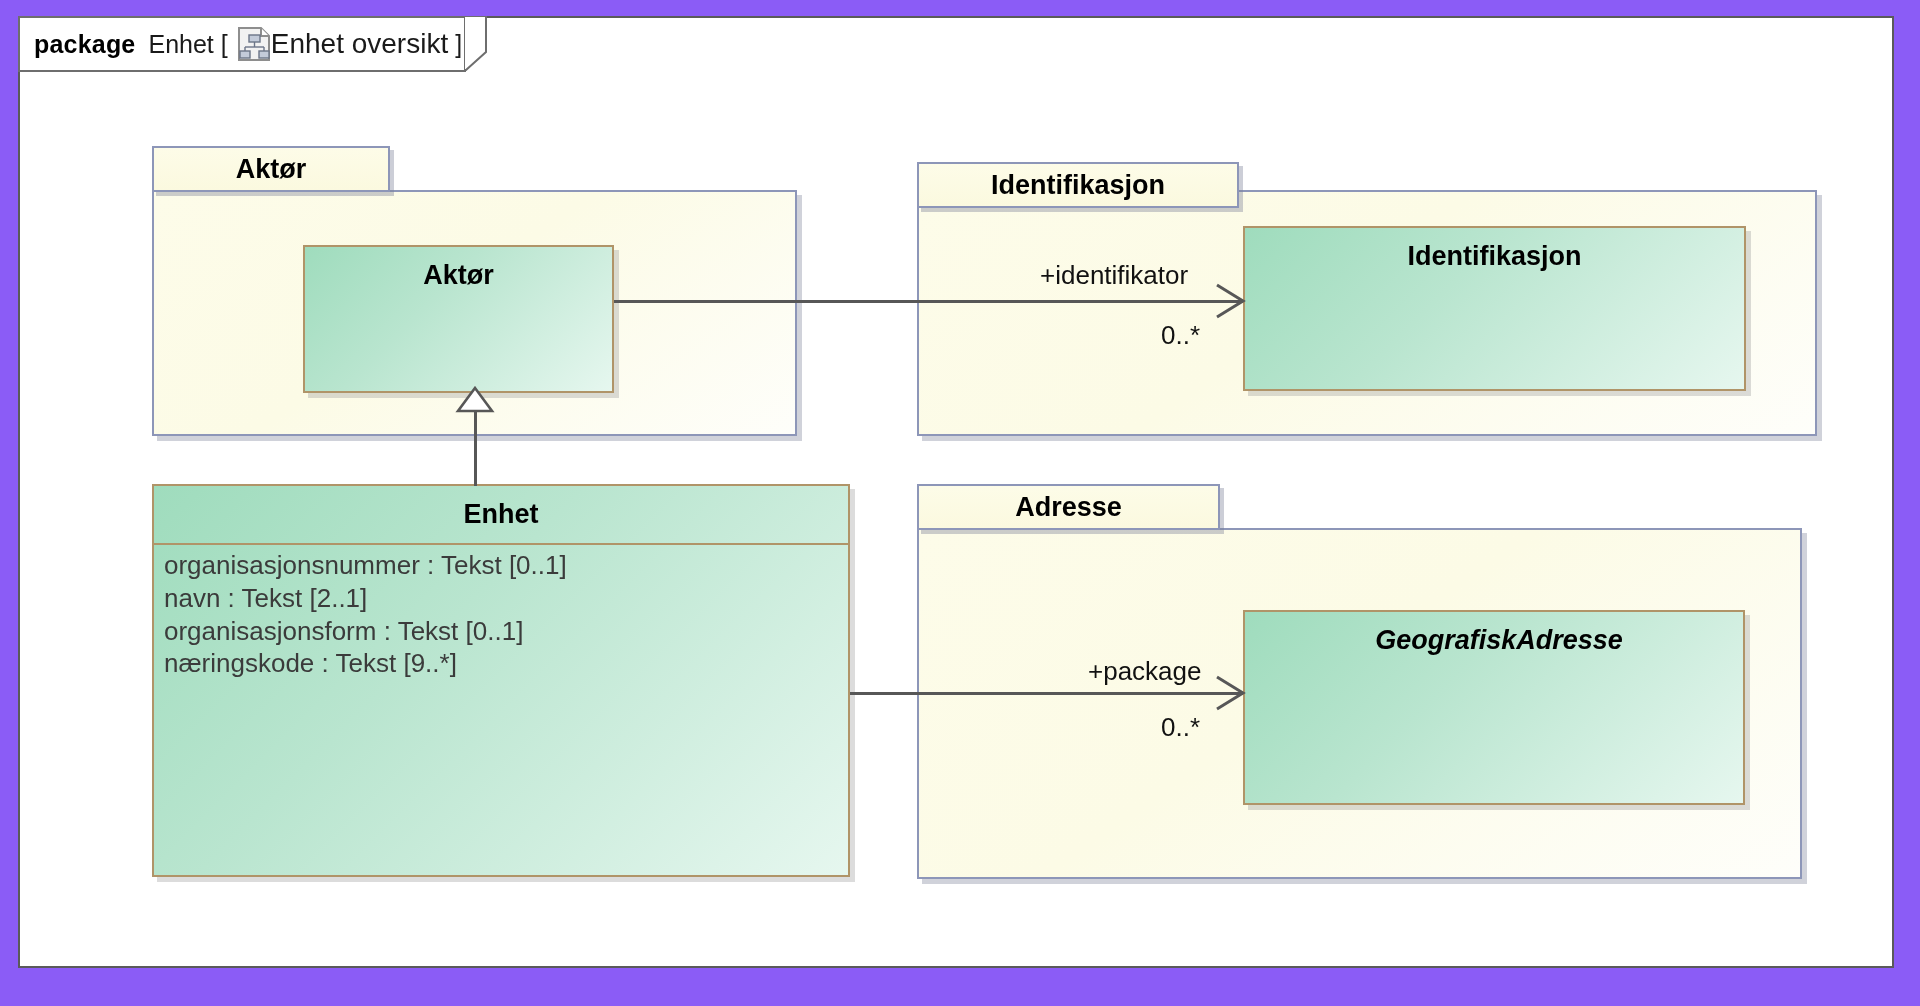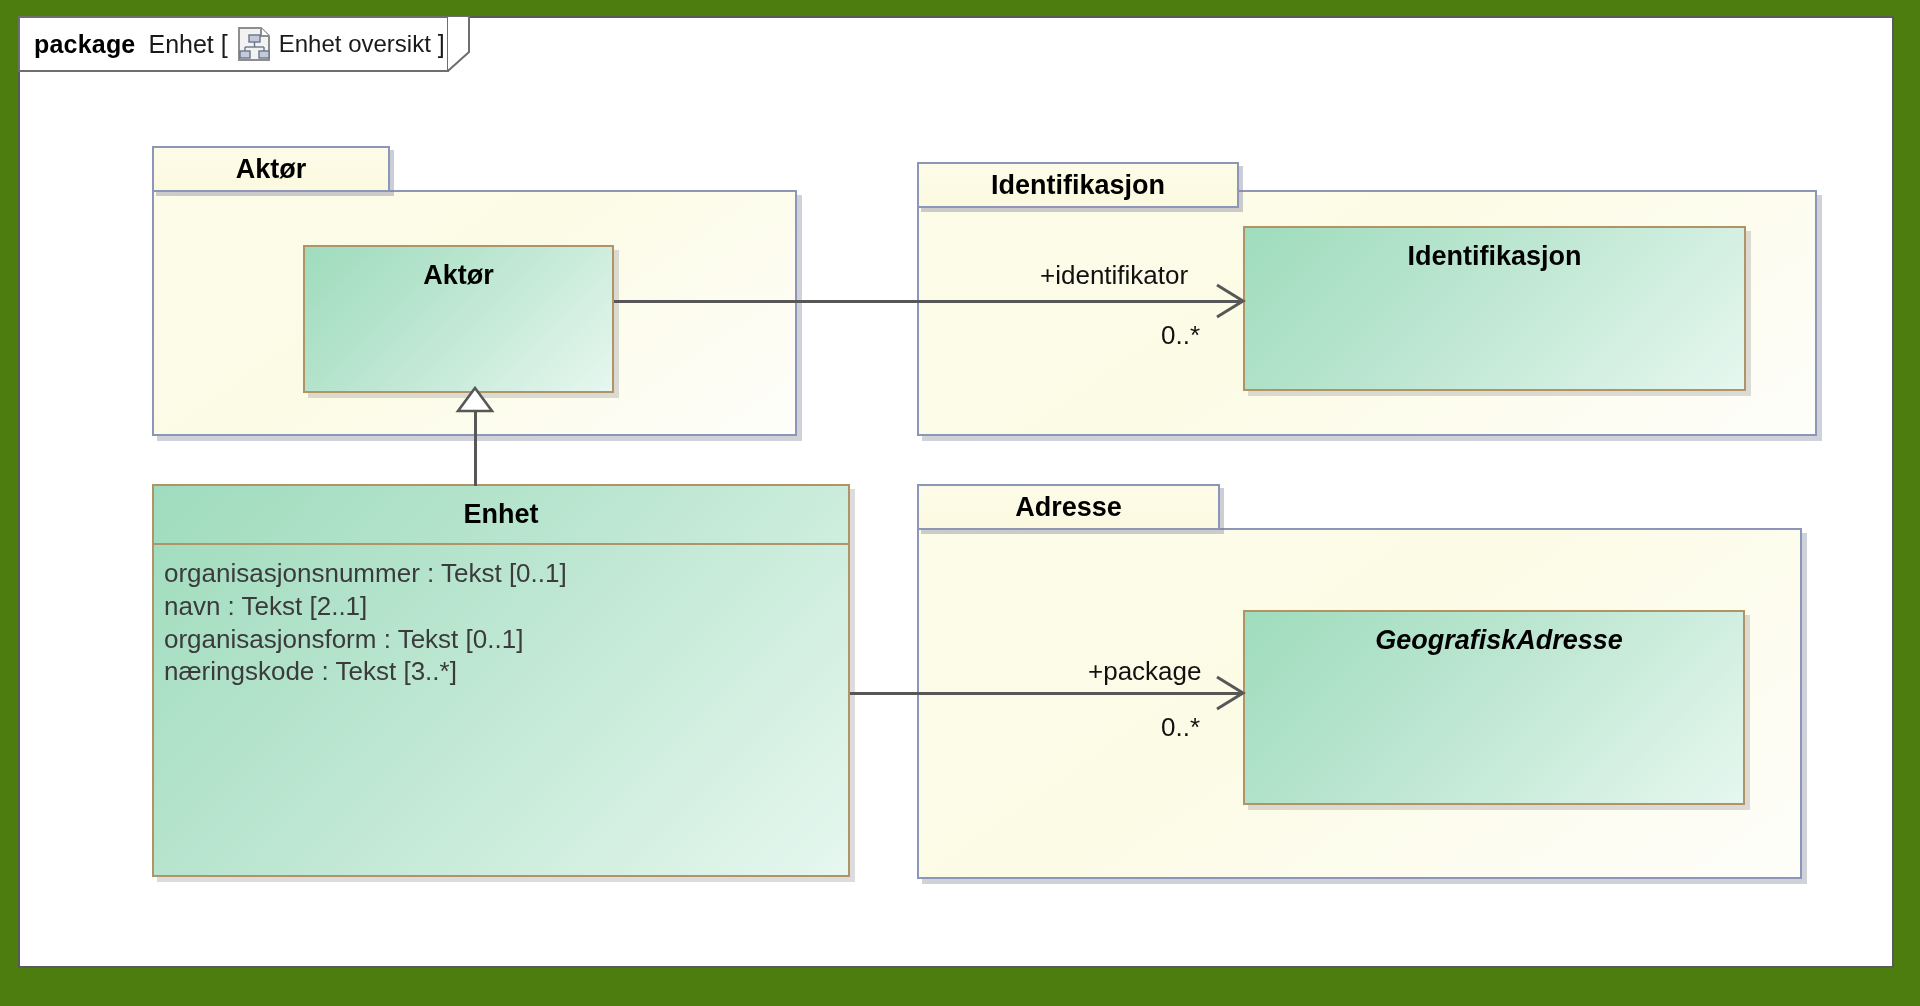--- a/index.html
+++ b/index.html
@@ -6,21 +6,21 @@
     margin: 0;
     padding: 0;
     background: #ffffff;
     font-family: "Liberation Sans", sans-serif;
   }
 
   #canvas {
     position: relative;
     width: 1920px;
     height: 1006px;
-    background: #4d7c0f;
+    background: #8b5cf6;
     overflow: hidden;
   }
 
   
   #diagram-frame {
     position: absolute;
     left: 18px;
     top: 16px;
     width: 1876px;
     height: 952px;
@@ -61,23 +61,22 @@
     font-size: 25px;
     color: #1a1a1a;
     margin-left: 13px;
   }
   .pkg-bracket {
     font-size: 25px;
     color: #1a1a1a;
     margin-left: 7px;
   }
   .pkg-diagname {
-    font-size: 24px;
+    font-size: 28px;
     color: #1a1a1a;
-    margin-left: 8px;
   }
 
   
   .diag-icon {
     display: inline-block;
     width: 34px;
     height: 36px;
     margin-left: 9px;
     position: relative;
     vertical-align: middle;
@@ -138,21 +137,21 @@
   }
   .uml-class.abstract .cls-name {
     font-style: italic;
   }
   .uml-class .cls-sep {
     height: 2px;
     background: #b09468;
     margin-top: 13px;
   }
   .uml-class .cls-attrs {
-    padding: 12px 0 0 10px;
+    padding: 4px 0 0 10px;
   }
   .uml-class .cls-attrs .attr {
     font-size: 26px;
     color: #3b3b3b;
     line-height: 1.26;
     white-space: nowrap;
   }
 
   
   .conn-line {
@@ -248,21 +247,21 @@
     <div class="cls-name">GeografiskAdresse</div>
   </div>
 
   <div class="uml-class" id="cls-enhet" style="left:152px; top:484px; width:698px; height:393px;">
     <div class="cls-name">Enhet</div>
     <div class="cls-sep"></div>
     <div class="cls-attrs">
       <div class="attr">organisasjonsnummer : Tekst [0..1]</div>
       <div class="attr">navn : Tekst [2..1]</div>
       <div class="attr">organisasjonsform : Tekst [0..1]</div>
-      <div class="attr">næringskode : Tekst [3..*]</div>
+      <div class="attr">næringskode : Tekst [9..*]</div>
     </div>
   </div>
 
   <div class="conn-line conn-h" style="left:614px; top:300px; width:629px;"></div>
   <div class="arrow-open" style="left:1213px; top:281px;">
     <svg width="36" height="40" viewBox="0 0 36 40">
       <path d="M4,4 L30,20 L4,36" fill="none" stroke="#575757" stroke-width="3"></path>
     </svg>
   </div>
   <div class="assoc-label" style="left:1040px; top:260px;">+identifikator</div>

